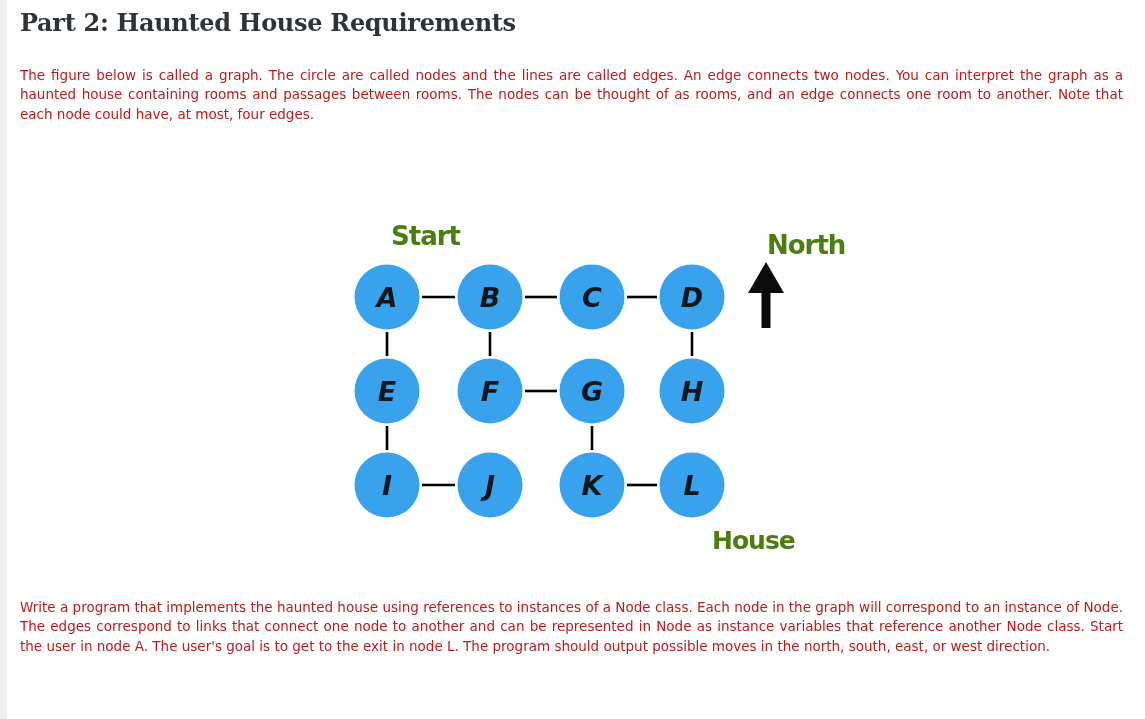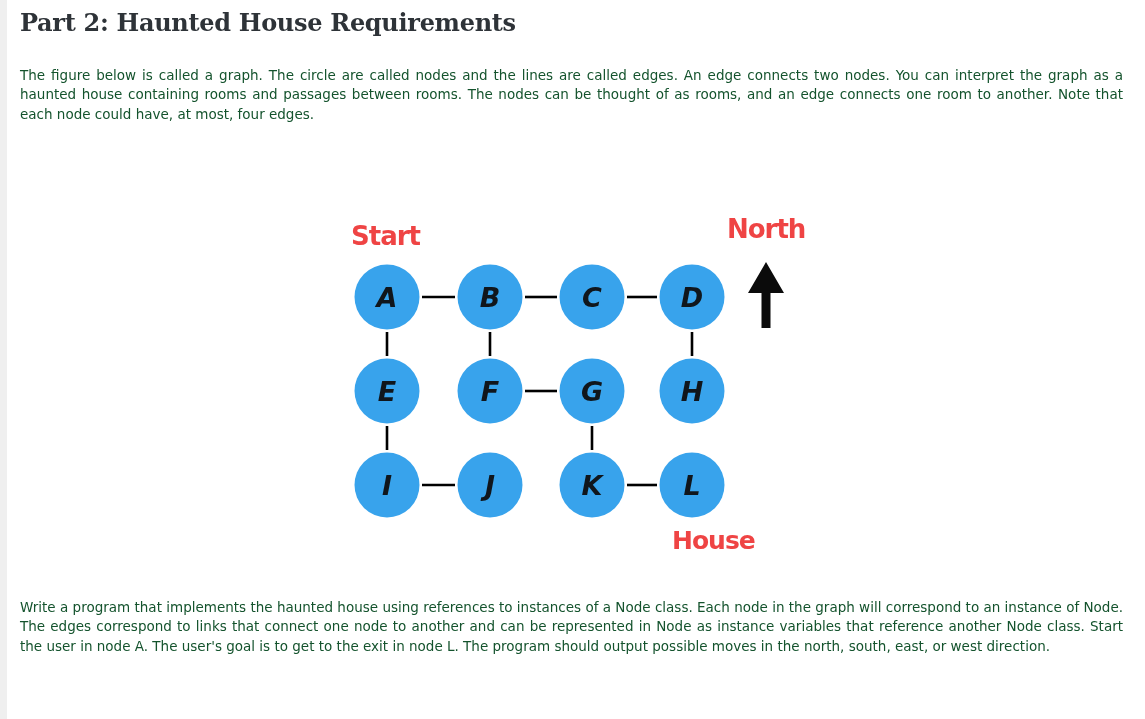--- a/index.html
+++ b/index.html
@@ -31,46 +31,47 @@
     color: #2e3338;
     white-space: nowrap;
   }
   .para {
     position: absolute;
     left: 20px;
     width: 1103px;
     margin: 0;
     font-size: 13.5px;
     line-height: 19.4px;
-    color: #14532d;
+    color: #b91c1c;
     text-align: justify;
   }
   .para-intro { top: 66px; }
   .para-instructions { top: 598px; }
 
   .figure-layer {
     position: absolute;
     left: 0; top: 0;
     width: 1145px; height: 719px;
   }
   #graph-svg {
     position: absolute;
     left: 0; top: 0;
     width: 1145px; height: 719px;
   }
   .fig-label {
     position: absolute;
     font-family: "DejaVu Sans", sans-serif;
     font-weight: 700;
-    color: #ef4444;
+    color: #4d7c0f;
     letter-spacing: -1px;
     white-space: nowrap;
+    margin-left: 40px;
   }
   .fig-label-start { left: 351px; top: 221px; font-size: 26px; }
-  .fig-label-north { left: 727px; top: 214px; font-size: 26px; }
+  .fig-label-north { left: 727px; top: 230px; font-size: 26px; }
   .fig-label-exit  { left: 672px; top: 526px; font-size: 25px; }
 </style>
 </head>
 <body>
 
 <div class="page">
   <div class="left-strip"></div>
 
   <h1 class="page-title">Part 2: Haunted House Requirements</h1>
 

